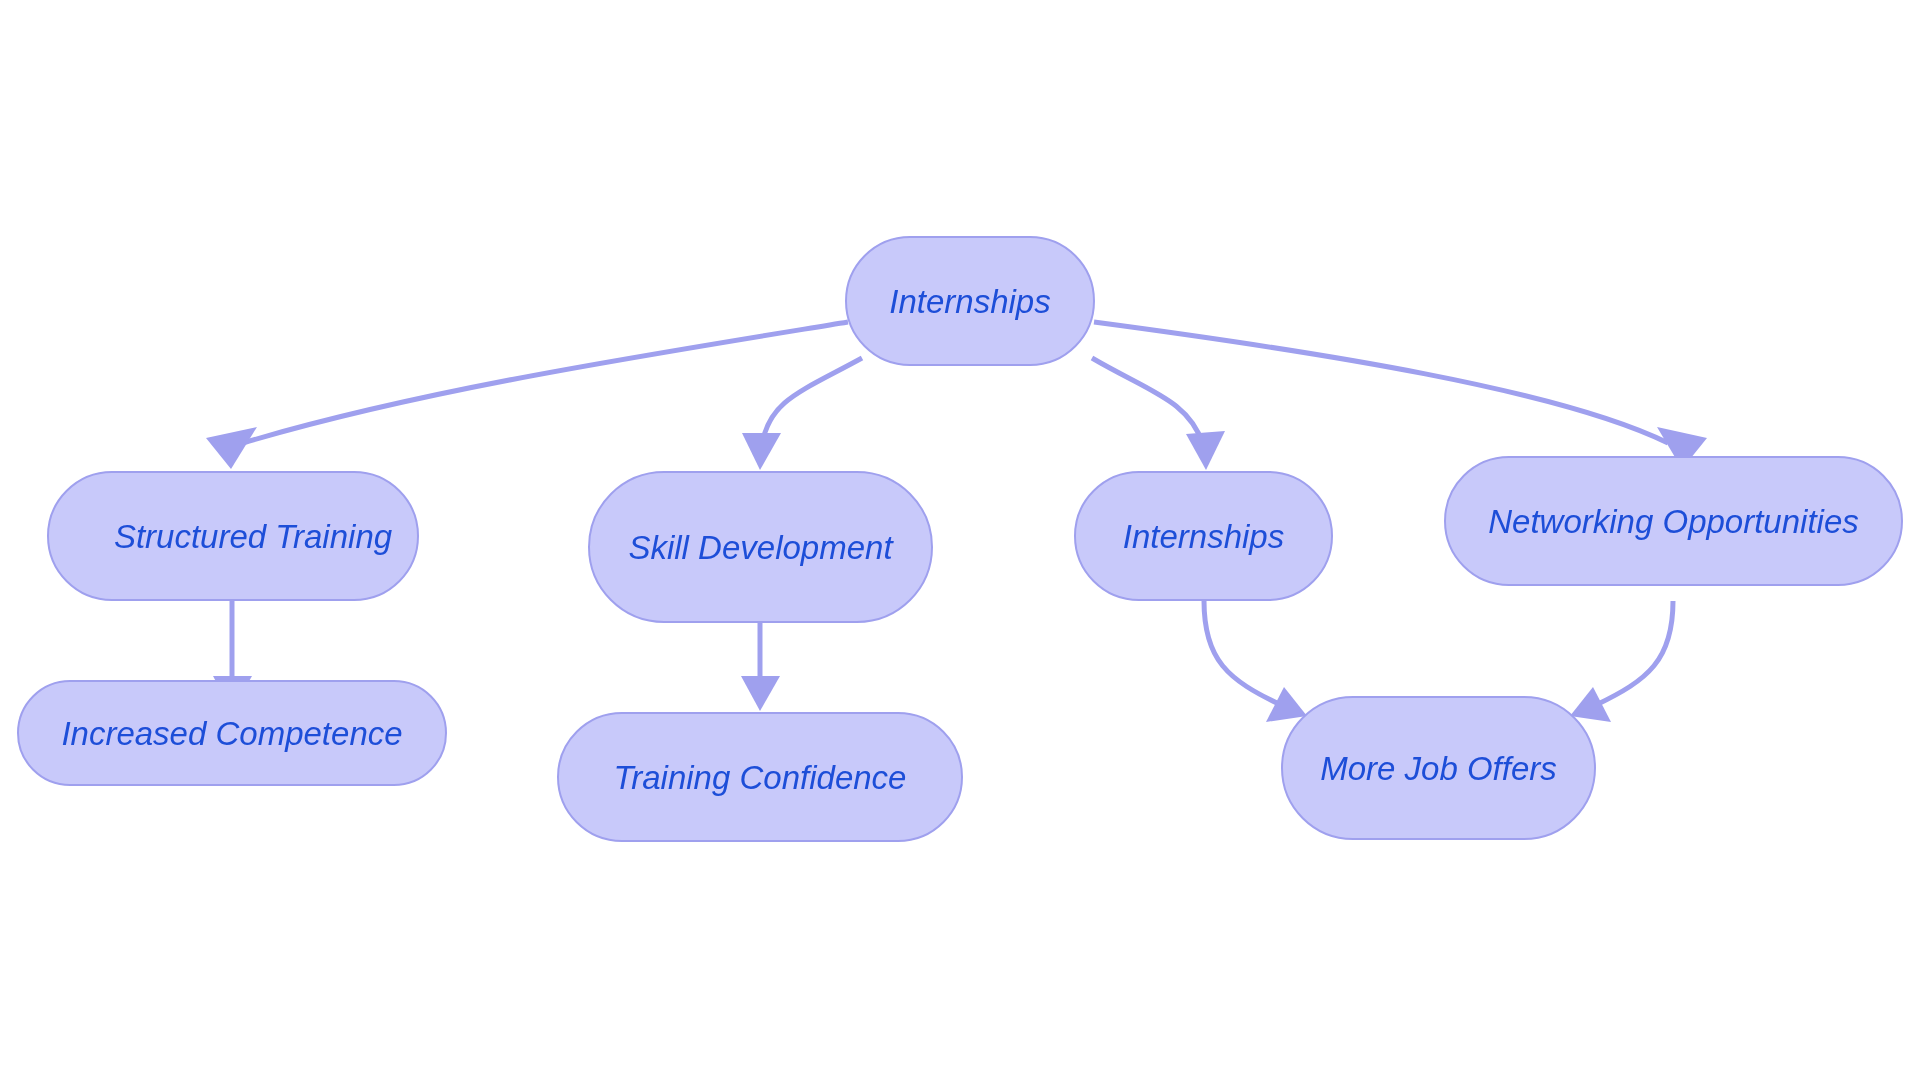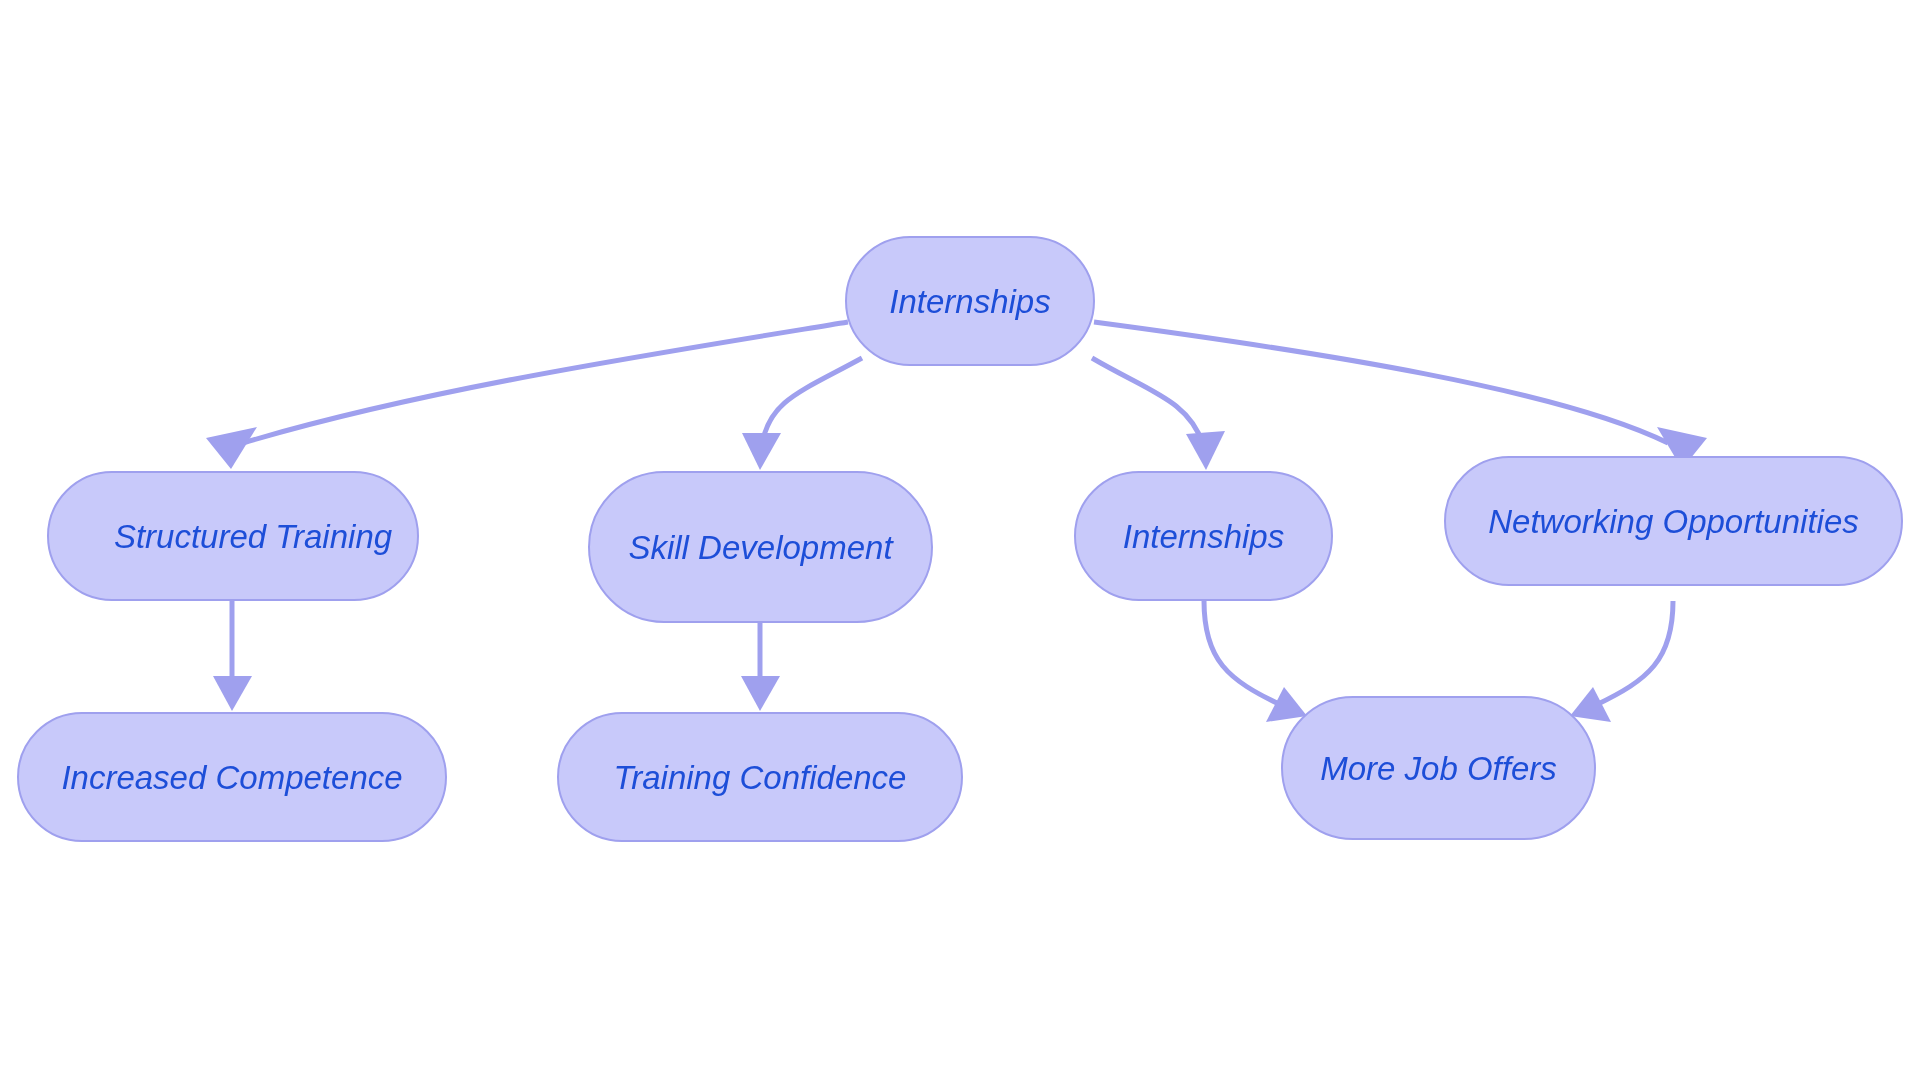--- a/index.html
+++ b/index.html
@@ -106,21 +106,21 @@
       </div>
       <div class="node" style="left: 588px; top: 471px; width: 345px; height: 152px;">
         <span class="node-label" style="font-size: 33px;">Skill Development</span>
       </div>
       <div class="node" style="left: 1074px; top: 471px; width: 259px; height: 130px;">
         <span class="node-label" style="font-size: 33px;">Internships</span>
       </div>
       <div class="node" style="left: 1444px; top: 456px; width: 459px; height: 130px;">
         <span class="node-label" style="font-size: 33px;">Networking Opportunities</span>
       </div>
-      <div class="node" style="left: 17px; top: 712px; width: 430px; height: 130px;">
+      <div class="node" style="left: 17px; top: 680px; width: 430px; height: 106px;">
         <span class="node-label" style="font-size: 33px;">Increased Competence</span>
       </div>
       <div class="node" style="left: 557px; top: 712px; width: 406px; height: 130px;">
         <span class="node-label" style="font-size: 33px;">Training Confidence</span>
       </div>
       <div class="node" style="left: 1281px; top: 696px; width: 315px; height: 144px; justify-content: center;">
         <span class="node-label" style="font-size: 33px;">More Job Offers</span>
       </div>
     </div>
 

